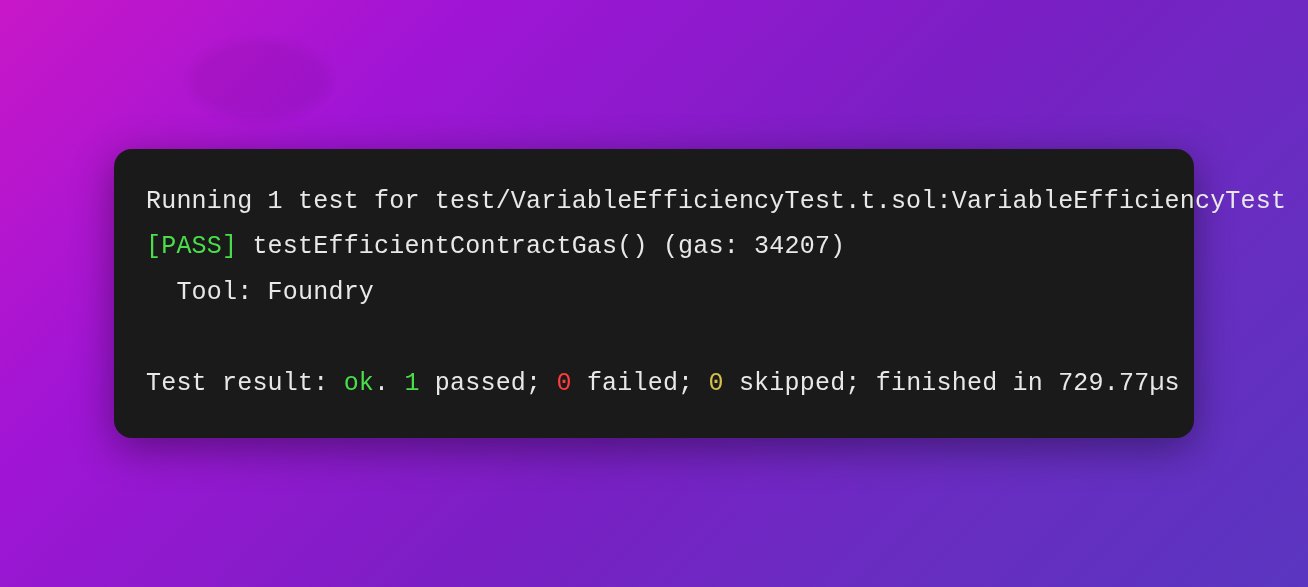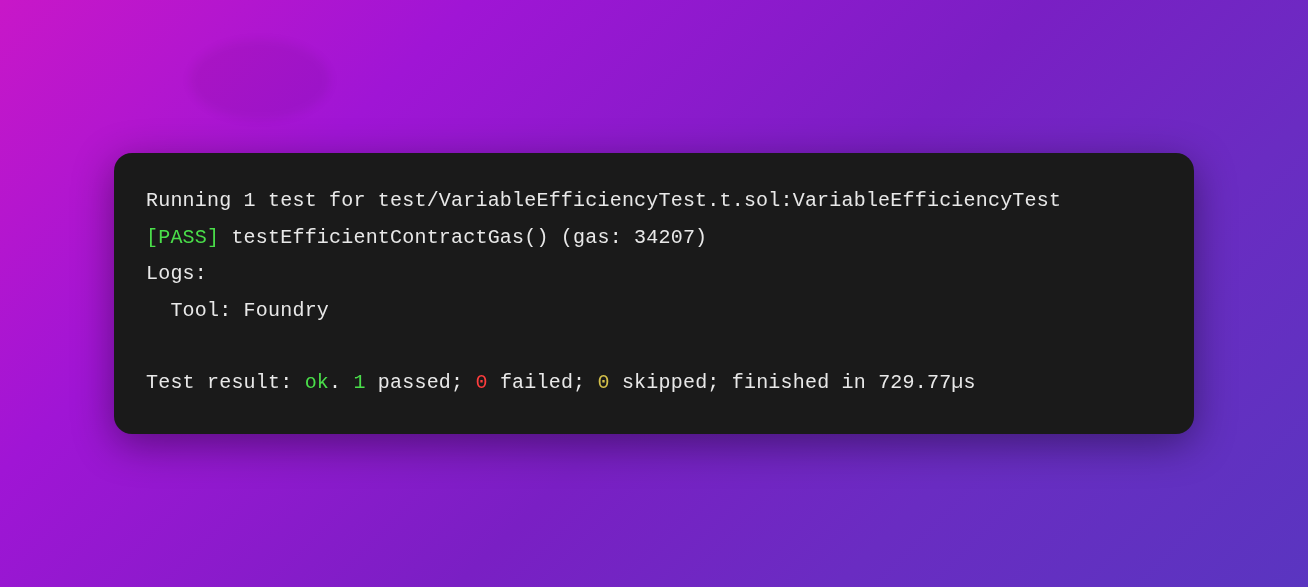--- a/index.html
+++ b/index.html
@@ -28,21 +28,21 @@
       background: rgba(0,0,0,0.05);
       border-radius: 50%;
       filter: blur(4px);
     }
     .terminal {
       background: #1a1a1a;
       border-radius: 18px;
       padding: 30px 32px 32px 32px;
       width: 1080px;
       color: #e8e8e8;
-      font-size: 20px;
+      font-size: 25px;
       line-height: 1.82;
       box-shadow: 0 10px 40px rgba(0,0,0,0.4);
       letter-spacing: 0.2px;
     }
     .line {
       white-space: pre;
     }
     .green {
       color: #4ade4a;
     }
@@ -55,17 +55,16 @@
     .spacer {
       height: 1.82em;
     }
   </style>
 </head>
 <body>
 
 <div class="terminal">
   <div class="line">Running 1 test for test/VariableEfficiencyTest.t.sol:VariableEfficiencyTest</div>
   <div class="line"><span class="green">[</span><span class="green">PASS</span><span class="green">]</span><span> testEfficientContractGas() (gas: 34207)</span></div>
-  <div class="line">Logs:</div>
   <div class="line">  Tool: Foundry</div>
   <div class="spacer"></div>
   <div class="line"><span>Test result: </span><span class="green">ok</span><span>. </span><span class="green">1</span><span> passed; </span><span class="red">0</span><span> failed; </span><span class="yellow">0</span><span> skipped; finished in 729.77µs</span></div>
 </div>
 
 </body></html>

